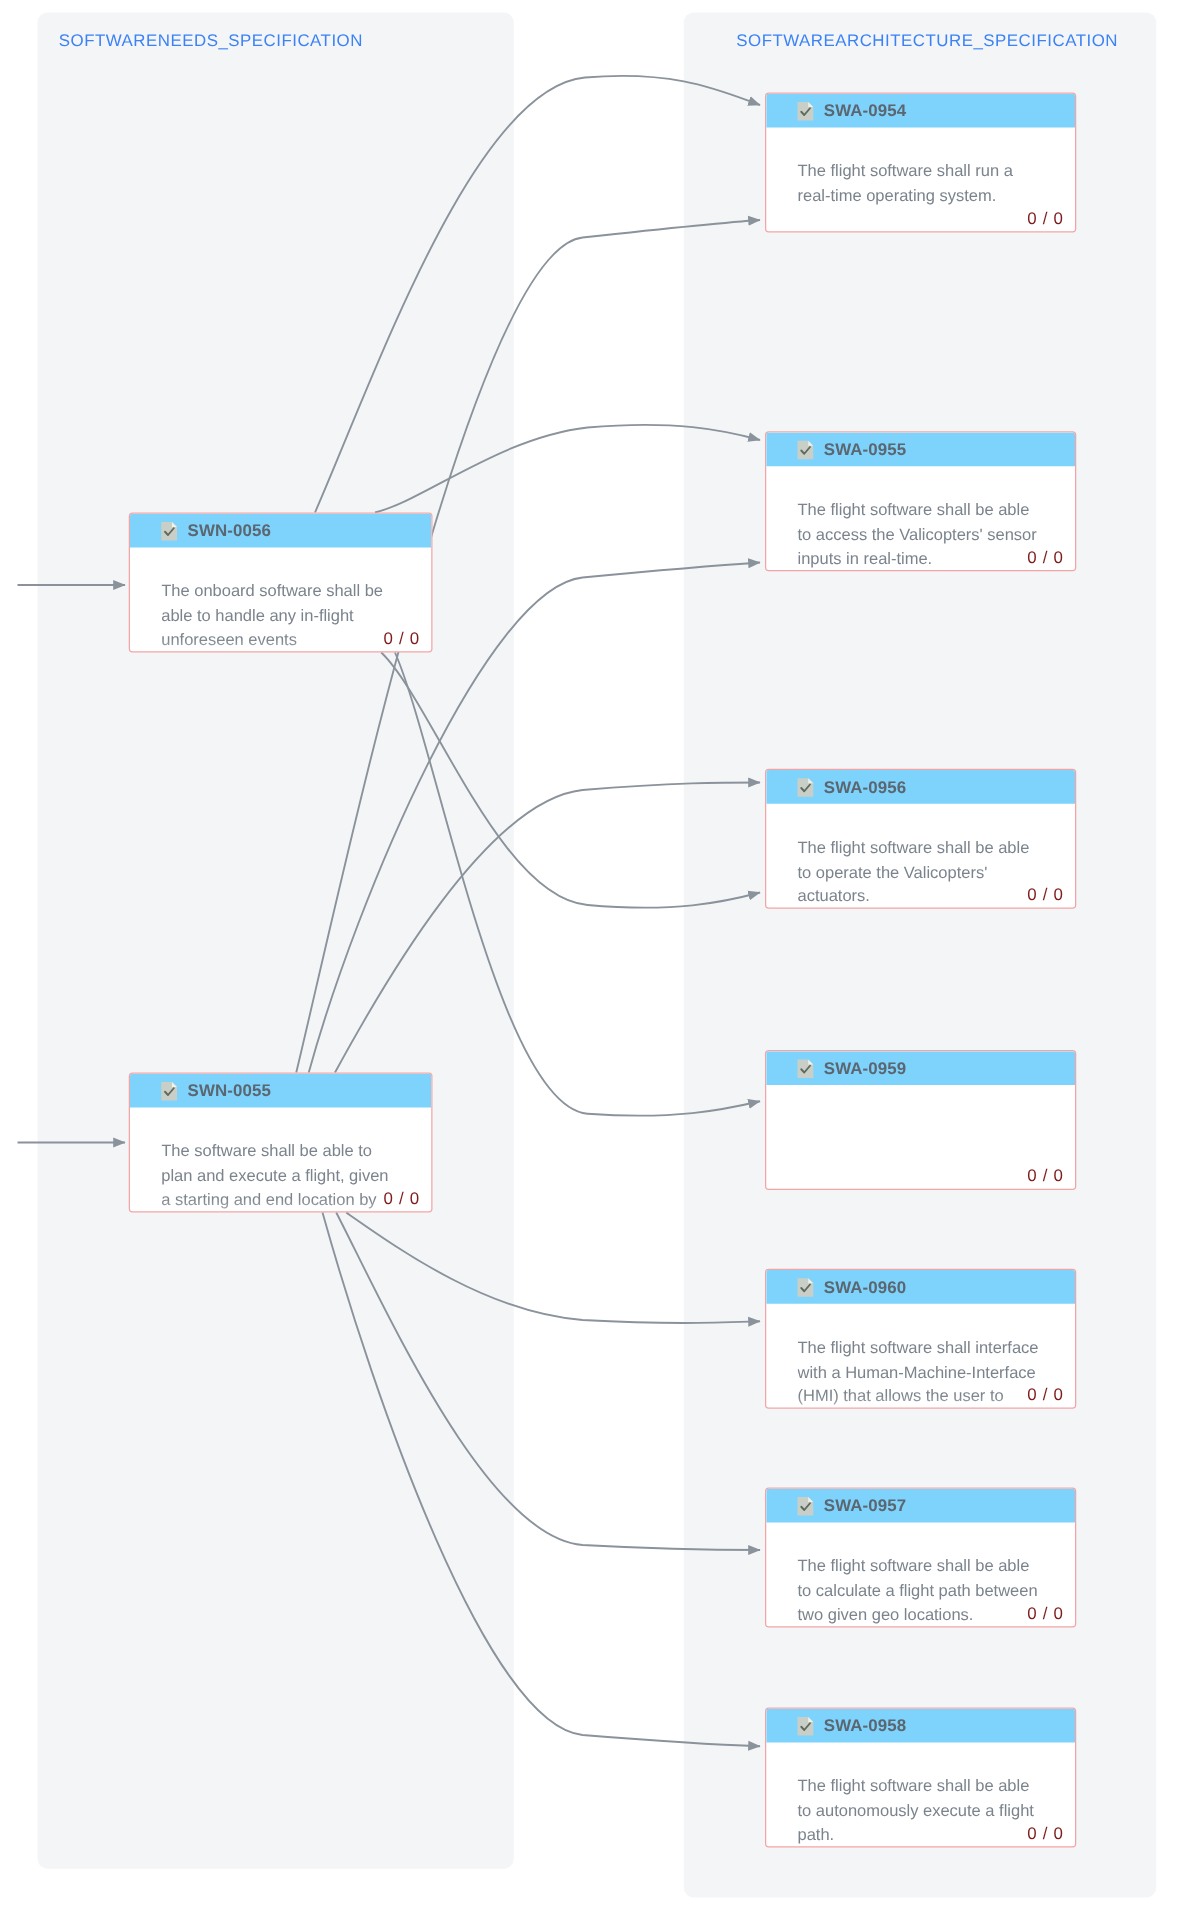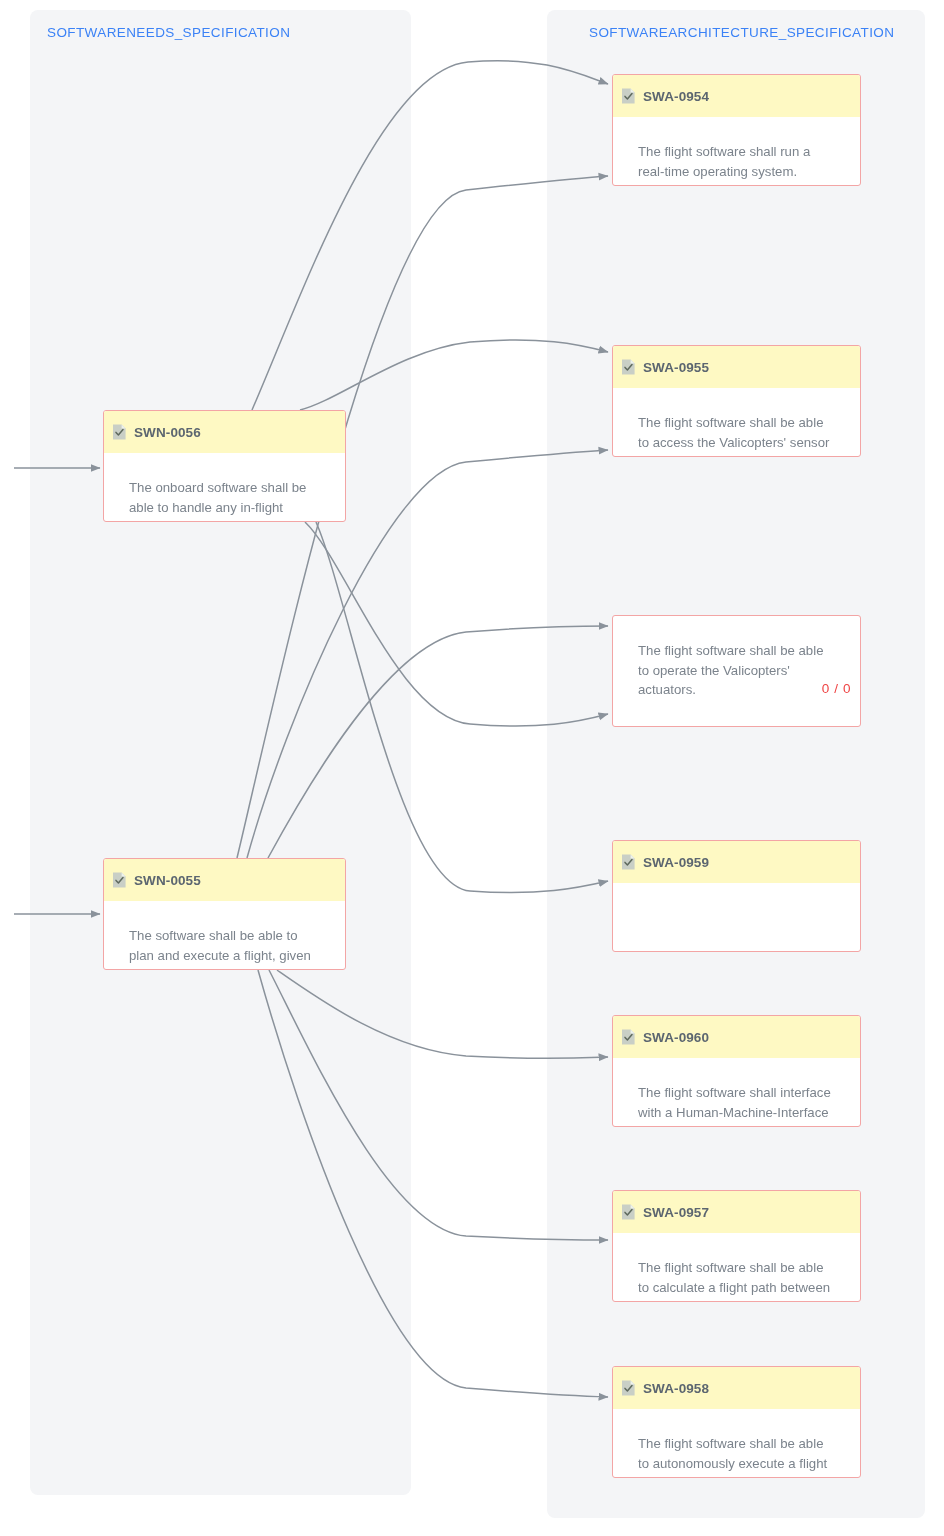--- a/index.html
+++ b/index.html
@@ -13,32 +13,32 @@
   .panel-title{position:absolute;font-size:13.5px;letter-spacing:.4px;
                color:#3b82f6;white-space:nowrap;}
 
   
   #links{position:absolute;left:0;top:0;width:944px;height:1536px;
          pointer-events:none;}
 
   
   .node{position:absolute;background:#ffffff;border:1.4px solid #f3a5a5;
         border-radius:3px;box-sizing:border-box;overflow:hidden;}
-  .node-head{height:42px;background:#fef9c3;display:flex;align-items:center;
-             padding:0 8px;box-sizing:border-box;gap:7px;}
+  .node-head{height:27px;background:#7dd3fc;display:flex;align-items:center;
+             padding:0 24px;box-sizing:border-box;gap:7px;}
   .node-uid{font-size:13.5px;font-weight:bold;color:#5c6670;letter-spacing:.1px;}
   .doc-icon{width:15px;height:16px;display:block;flex:0 0 auto;}
   .node-body{position:relative;padding:9px 9px 0 9px;box-sizing:border-box;}
   .node-text{font-size:13.2px;line-height:19.5px;color:#7b838c;
              margin:16px;white-space:pre-line;}
   .node-text.fade{
     -webkit-mask-image:linear-gradient(to bottom,#000 0,#000 62%,rgba(0,0,0,.25) 86%,rgba(0,0,0,0) 100%);
     mask-image:linear-gradient(to bottom,#000 0,#000 62%,rgba(0,0,0,.25) 86%,rgba(0,0,0,0) 100%);}
   .node-count{position:absolute;right:9px;bottom:5px;font-size:13.5px;
-              color:#ef4444;letter-spacing:.6px;}
+              color:#7f1d1d;letter-spacing:.6px;}
 </style>
 </head>
 <body>
 
 <div id="stage">
 
   <div class="panel" style="left:30px;top:10px;width:381px;height:1485px;"></div>
   <div class="panel-title" style="left:47px;top:25px;">SOFTWARENEEDS_SPECIFICATION</div>
 
   <div class="panel" style="left:547px;top:10px;width:378px;height:1508px;"></div>
@@ -121,20 +121,28 @@
             <path d="M4 8.4 L6.4 11 L11 5.6" fill="none" stroke="#5f6a5e" stroke-width="1.5" stroke-linecap="round" stroke-linejoin="round"></path>
           </svg>
           <span class="node-uid">SWA-0955</span>
         </div>
         <div class="node-body" style="height:85px;">
           <p class="node-text">The flight software shall be able to access the Valicopters' sensor inputs in real-time.</p>
           <span class="node-count">0 / 0</span>
         </div>
       </div>
       <div class="node" style="left: 612px; top: 615px; width: 249px; height: 112px;">
+        <div class="node-head">
+          <svg class="doc-icon" viewBox="0 0 15 16">
+            <path d="M1 0.6 H9.6 L13.6 4.6 V15.4 H1 Z" fill="#c9cfc6"></path>
+            <path d="M9.6 0.6 L13.6 4.6 H9.6 Z" fill="#eef2ec"></path>
+            <path d="M4 8.4 L6.4 11 L11 5.6" fill="none" stroke="#5f6a5e" stroke-width="1.5" stroke-linecap="round" stroke-linejoin="round"></path>
+          </svg>
+          <span class="node-uid">SWA-0956</span>
+        </div>
         <div class="node-body" style="height:85px;">
           <p class="node-text">The flight software shall be able to operate the Valicopters' actuators.</p>
           <span class="node-count">0 / 0</span>
         </div>
       </div>
       <div class="node" style="left: 612px; top: 840px; width: 249px; height: 112px;">
         <div class="node-head">
           <svg class="doc-icon" viewBox="0 0 15 16">
             <path d="M1 0.6 H9.6 L13.6 4.6 V15.4 H1 Z" fill="#c9cfc6"></path>
             <path d="M9.6 0.6 L13.6 4.6 H9.6 Z" fill="#eef2ec"></path>

